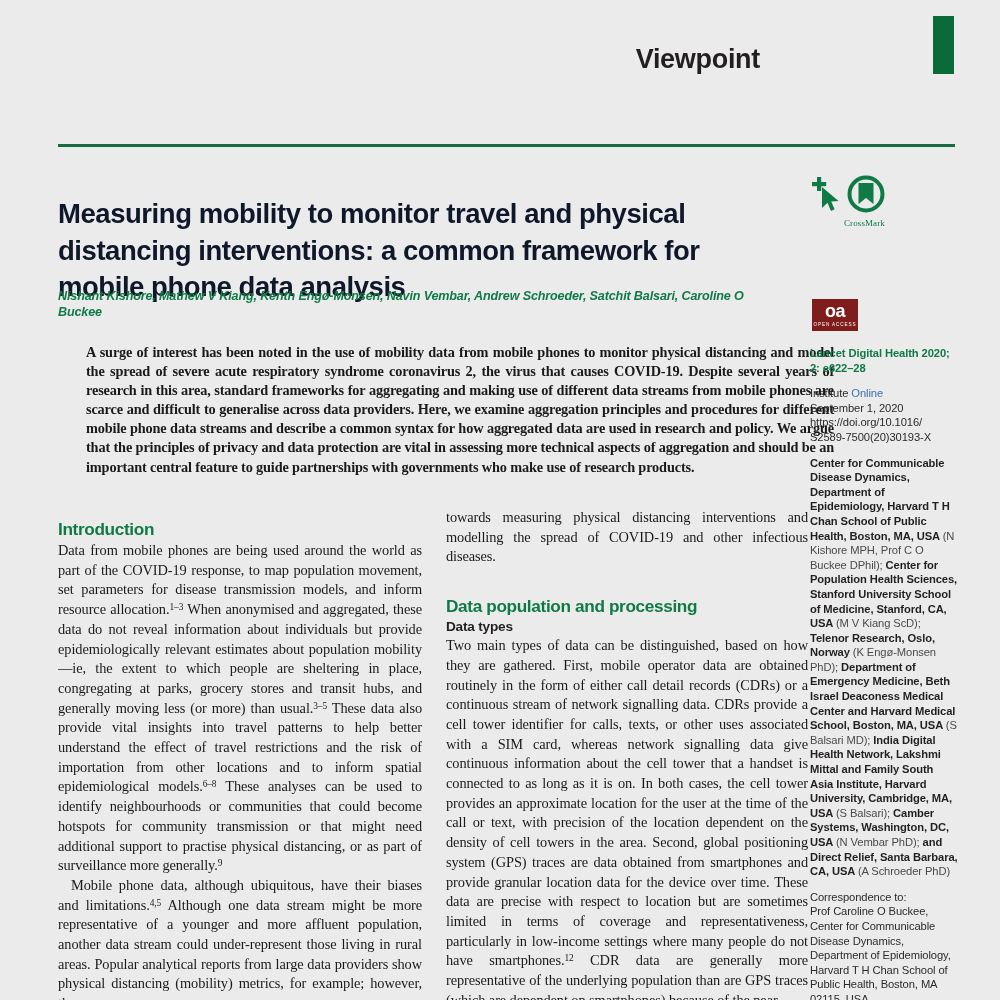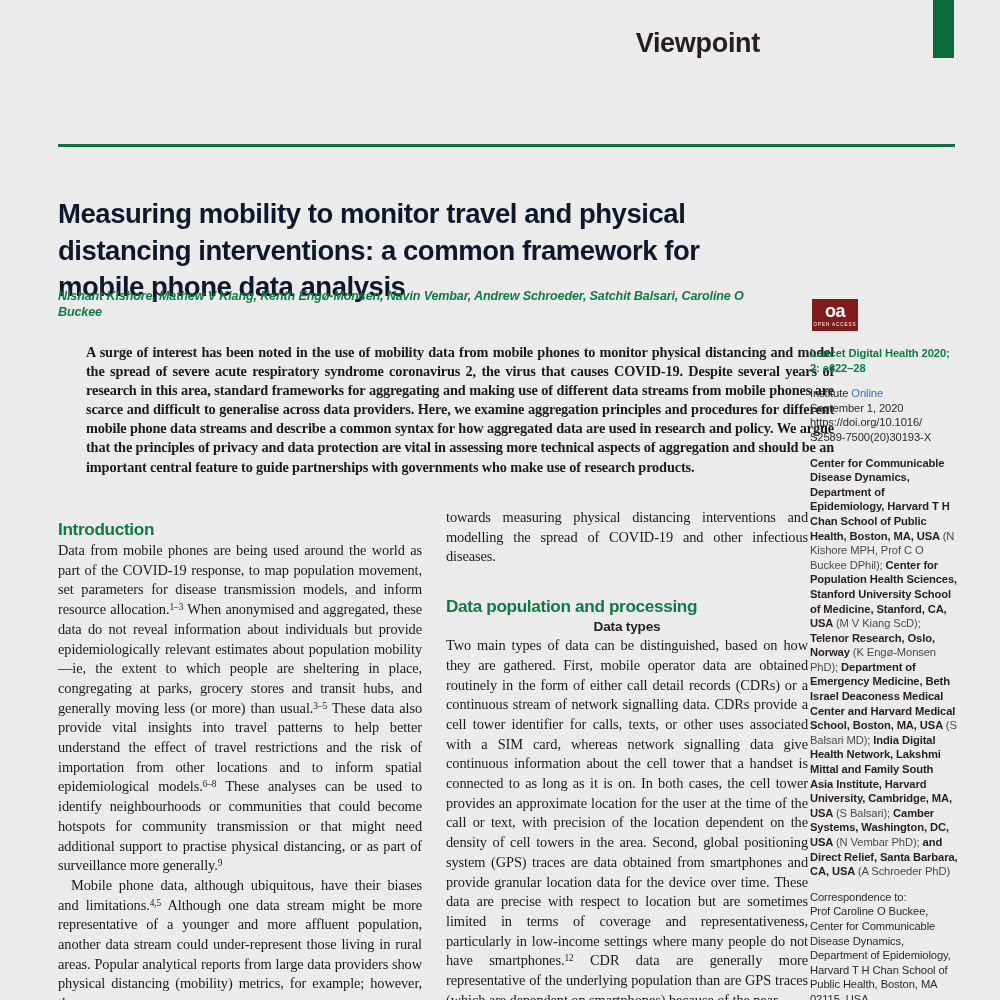--- a/index.html
+++ b/index.html
@@ -16,21 +16,21 @@
   }
   .page {
     position: relative;
     width: 1000px;
     height: 1000px;
   }
 
   
   .header {
     position: absolute;
-    top: 0;
+    top: 16px;
     left: 0;
     width: 832px;
     height: 80px;
   }
   .viewpoint-label {
     position: absolute;
     right: 72px;
     top: 28px;
     font-family: "Liberation Sans", sans-serif;
     font-size: 27px;
@@ -133,21 +133,21 @@
     text-align: left;
   }
   h3.subsection {
     margin: 0;
     font-family: "Liberation Sans", sans-serif;
     font-size: 13.6px;
     line-height: 18px;
     font-weight: 700;
     color: #231f20;
     letter-spacing: -0.2px;
-    text-align: center;
+    text-align: left;
   }
   .spacer-sm { height: 18px; }
 
   sup {
     font-size: 9.4px;
     line-height: 0;
     vertical-align: 0.42em;
   }
 
   
@@ -232,20 +232,33 @@
     <div class="viewpoint-label">Viewpoint</div>
     <div class="header-green-bar"></div>
   </div>
 
   <div class="rule"></div>
 
   <h1 class="title">Measuring mobility to monitor travel and physical distancing interventions: a common framework for mobile phone data analysis</h1>
 
   <div class="authors">Nishant Kishore, Mathew V Kiang, Kenth Engø-Monsen, Navin Vembar, Andrew Schroeder, Satchit Balsari, Caroline O Buckee</div>
 
+  <div class="crossmark">
+    <svg width="110" height="48" viewBox="0 0 110 48">
+
+      <rect x="9" y="3" width="4.2" height="14" fill="#0f7a46"></rect>
+      <rect x="4" y="8" width="14.2" height="4.2" fill="#0f7a46"></rect>
+
+      <path d="M14 13 L14 34 L19.5 28.8 L23 37 L26.6 35.2 L23.2 27.4 L30.5 27 Z" fill="#0f7a46"></path>
+
+      <circle cx="58" cy="20" r="16.5" fill="none" stroke="#0f7a46" stroke-width="4"></circle>
+      <path d="M50.5 9 L65.5 9 L65.5 30 L58 24 L50.5 30 Z" fill="#0f7a46"></path>
+    </svg>
+    <div class="cm-label">CrossMark</div>
+  </div>
 
   <div class="oa-badge">
     <span class="oa-big">oa</span>
     <span class="oa-small">OPEN ACCESS</span>
   </div>
 
   <div class="abstract">A surge of interest has been noted in the use of mobility data from mobile phones to monitor physical distancing and model the spread of severe acute respiratory syndrome coronavirus 2, the virus that causes COVID-19. Despite several years of research in this area, standard frameworks for aggregating and making use of different data streams from mobile phones are scarce and difficult to generalise across data providers. Here, we examine aggregation principles and procedures for different mobile phone data streams and describe a common syntax for how aggregated data are used in research and policy. We argue that the principles of privacy and data protection are vital in assessing more technical aspects of aggregation and should be an important central feature to guide partnerships with governments who make use of research products.</div>
 
   <div class="col col-1">
     <h2 class="section">Introduction</h2>

